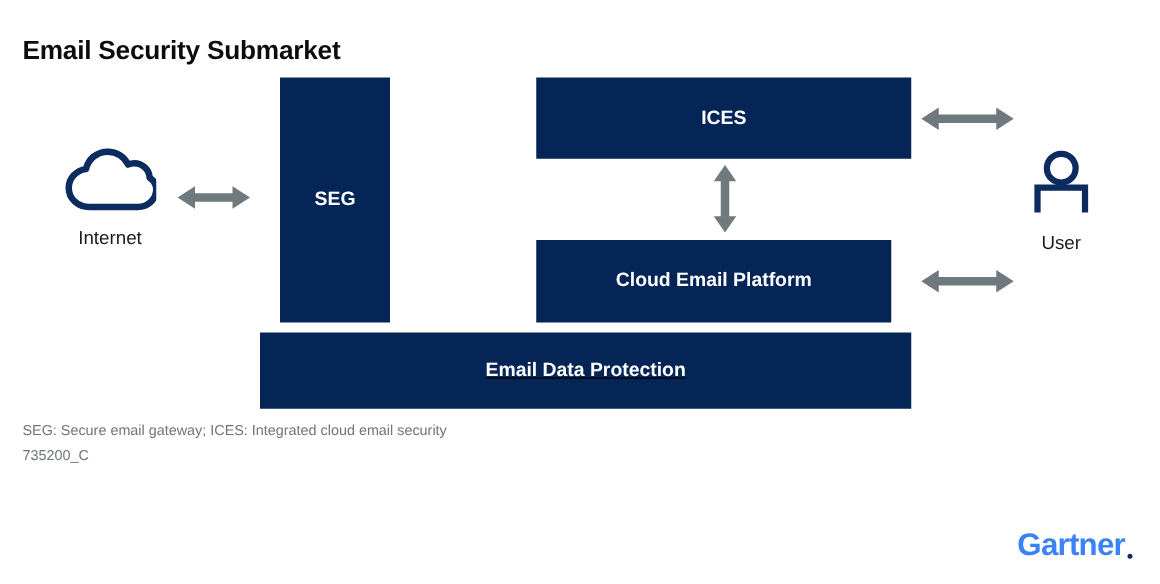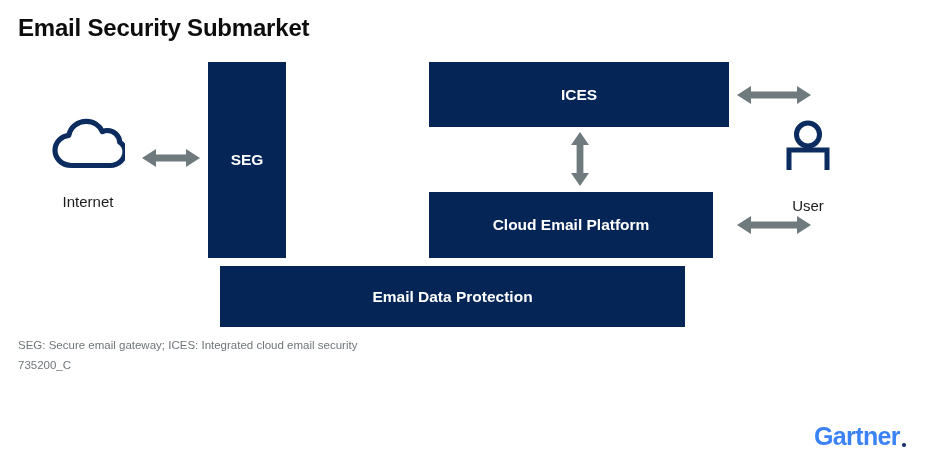--- a/index.html
+++ b/index.html
@@ -15,22 +15,22 @@
     width: 928px;
     height: 467px;
     background: #ffffff;
     overflow: hidden;
   }
 
   
   .title {
     position: absolute;
     left: 18px;
-    top: 14px;
-    font-size: 24px;
+    top: 29px;
+    font-size: 21px;
     font-weight: bold;
     color: #0d0d0d;
     letter-spacing: -0.2px;
     white-space: nowrap;
   }
 
   
   .nbox {
     position: absolute;
     background: #042555;
@@ -41,41 +41,41 @@
   }
   .nbox .lbl {
     color: #ffffff;
     font-size: 15.5px;
     font-weight: bold;
     text-align: center;
     line-height: 1.28;
     white-space: pre-line;
   }
 
-  #box-seg        { left:208px; top:62px;  width:78px;  height:196px; }
+  #box-seg        { left:224px; top:62px;  width:88px;  height:196px; }
   #box-builtin    { left:296px; top:62px;  width:127px; height:196px; }
   #box-ices       { left:429px; top:62px;  width:300px; height:65px;  }
   #box-cloud      { left:429px; top:192px; width:284px; height:66px;  }
-  #box-edp        { left:220px; top:266px; width:465px; height:61px;  }
+  #box-edp        { left:208px; top:266px; width:521px; height:61px;text-decoration:underline;  }
 
   
   .endpoint {
     position: absolute;
     display: flex;
     flex-direction: column;
     align-items: center;
   }
   .endpoint .cap {
     font-size: 15px;
     color: #1b1b1b;
-    margin-top: 20px;
+    margin-top: 8px;
     line-height: 1;
   }
   #ep-internet { left: 38px;  top: 118px; width: 100px; }
-  #ep-user     { left: 762px; top: 118px; width: 92px;  }
+  #ep-user     { left: 803px; top: 118px; width: 92px;  }
 
   
   .arrow-h {
     position: absolute;
     height: 22px;
   }
   .arrow-v {
     position: absolute;
     width: 22px;
   }

